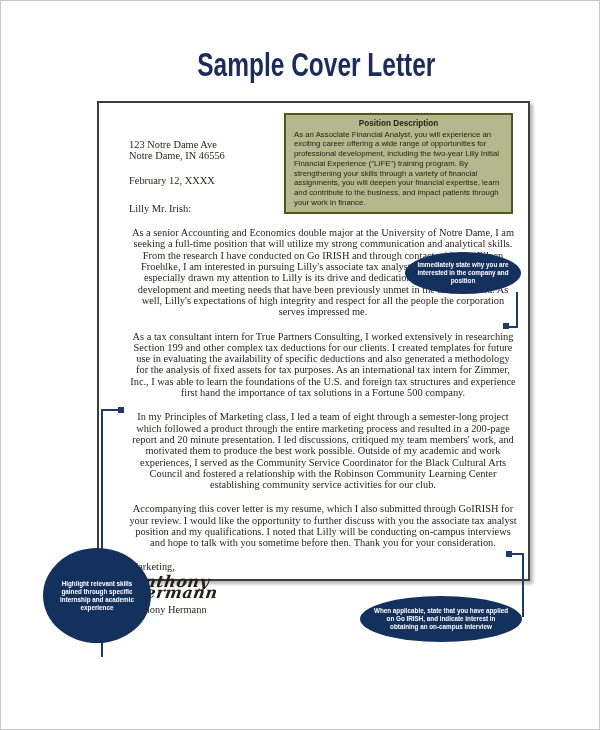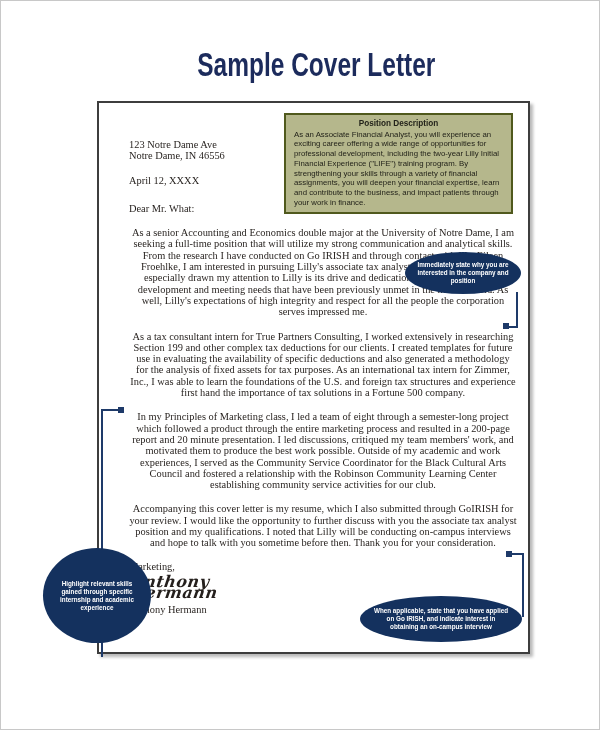--- a/index.html
+++ b/index.html
@@ -22,21 +22,21 @@
     font-weight: 700;
     font-size: 34px;
     color: #1c2b5c;
     transform: scaleX(0.72);
     transform-origin: center;
     white-space: nowrap;
   }
   .page {
     position: absolute;
     left: 96px; top: 100px;
-    width: 433px; height: 553px;
+    width: 433px; height: 480px;
     background: #ffffff;
     border: 2px solid #3d3d3d;
     box-shadow: 3px 3px 3px rgba(0,0,0,0.28);
   }
   .posbox {
     position: absolute;
     left: 185px; top: 10px;
     width: 229px; height: 101px;
     background: #b5b78c;
     border: 2px solid #50591d;
@@ -111,24 +111,24 @@
   <div class="page">
 
     <div class="posbox">
       <div class="posbox-title">Position Description</div>
       <div class="posbox-body">As an Associate Financial Analyst, you will experience an exciting career offering a wide range of opportunities for professional development, including the two-year Lilly Initial Financial Experience ("LIFE") training program. By strengthening your skills through a variety of financial assignments, you will deepen your financial expertise, learn and contribute to the business, and impact patients through your work in finance.</div>
     </div>
 
     <div class="letter-body">
       <div class="addr-line">123 Notre Dame Ave</div>
       <div class="addr-line">Notre Dame, IN 46556</div>
-      <div class="date-line">April 12, XXXX</div>
+      <div class="date-line">February 12, XXXX</div>
 
 
-      <div class="salutation">Dear Mr. What:</div>
+      <div class="salutation">Lilly Mr. Irish:</div>
 
       <p class="para">As a senior Accounting and Economics double major at the University of Notre Dame, I am seeking a full-time position that will utilize my strong communication and analytical skills. From the research I have conducted on Go IRISH and through contact with Ms. Eileen Froehlke, I am interested in pursuing Lilly's associate tax analyst opportunity. What has especially drawn my attention to Lilly is its drive and dedication towards research and development and meeting needs that have been previously unmet in the medical field. As well, Lilly's expectations of high integrity and respect for all the people the corporation serves impressed me.</p>
       <p class="para">As a tax consultant intern for True Partners Consulting, I worked extensively in researching Section 199 and other complex tax deductions for our clients. I created templates for future use in evaluating the availability of specific deductions and also generated a methodology for the analysis of fixed assets for tax purposes. As an international tax intern for Zimmer, Inc., I was able to learn the foundations of the U.S. and foreign tax structures and experience first hand the importance of tax solutions in a Fortune 500 company.</p>
       <p class="para">In my Principles of Marketing class, I led a team of eight through a semester-long project which followed a product through the entire marketing process and resulted in a 200-page report and 20 minute presentation. I led discussions, critiqued my team members' work, and motivated them to produce the best work possible. Outside of my academic and work experiences, I served as the Community Service Coordinator for the Black Cultural Arts Council and fostered a relationship with the Robinson Community Learning Center establishing community service activities for our club.</p>
       <p class="para">Accompanying this cover letter is my resume, which I also submitted through GoIRISH for your review. I would like the opportunity to further discuss with you the associate tax analyst position and my qualifications. I noted that Lilly will be conducting on-campus interviews and hope to talk with you sometime before then. Thank you for your consideration.</p>
 
       <div class="closing">Marketing,</div>
       <div class="sig-script">Anthony Hermann</div>
       <div class="sig-typed">Anthony Hermann</div>
     </div>

